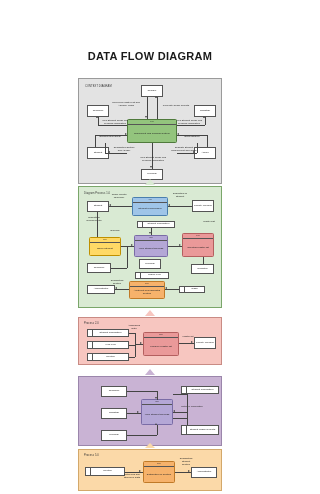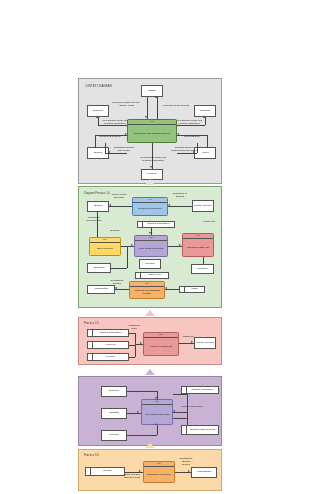--- a/index.html
+++ b/index.html
@@ -84,20 +84,21 @@
   .c-yellow{background:#ffd966;border-color:#bf9000;}
   .c-purple{background:#b4a7d6;border-color:#7a6ca6;}
   .c-red{background:#ea9999;border-color:#b45f5f;}
   .c-orange{background:#f6b26b;border-color:#c07a28;}
 </style>
 </head>
 <body>
 
 <div class="page">
 
+  <div class="title">DATA FLOW DIAGRAM</div>
 
   <div class="panel bg-gray" style="left:78px;top:78px;width:144px;height:106px;">
     <div class="panel-title" style="left:6px;top:6px;">CONTEXT DIAGRAM</div>
 
     <div class="node" style="left:62px;top:6px;width:22px;height:12px;">
       <span>Teacher</span>
     </div>
 
     <div class="node" style="left:8px;top:26px;width:22px;height:12px;">
       <span>Guidance</span>

